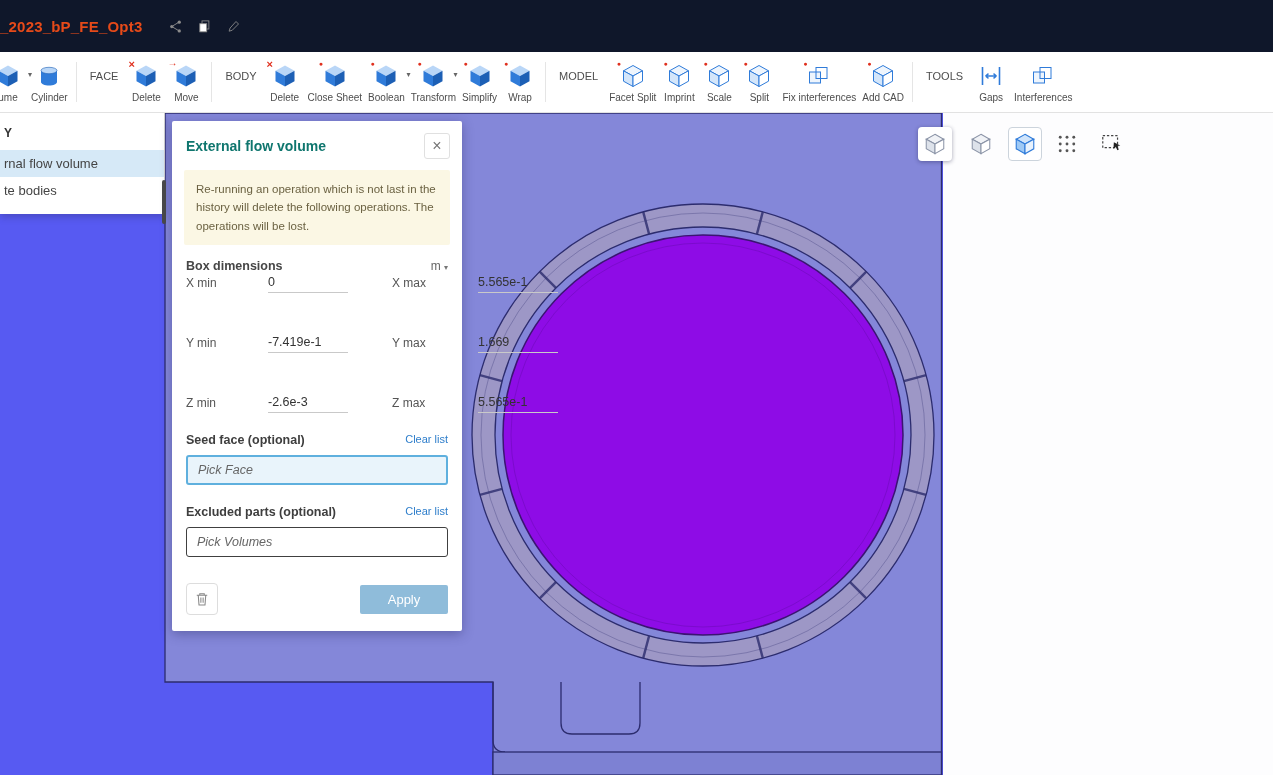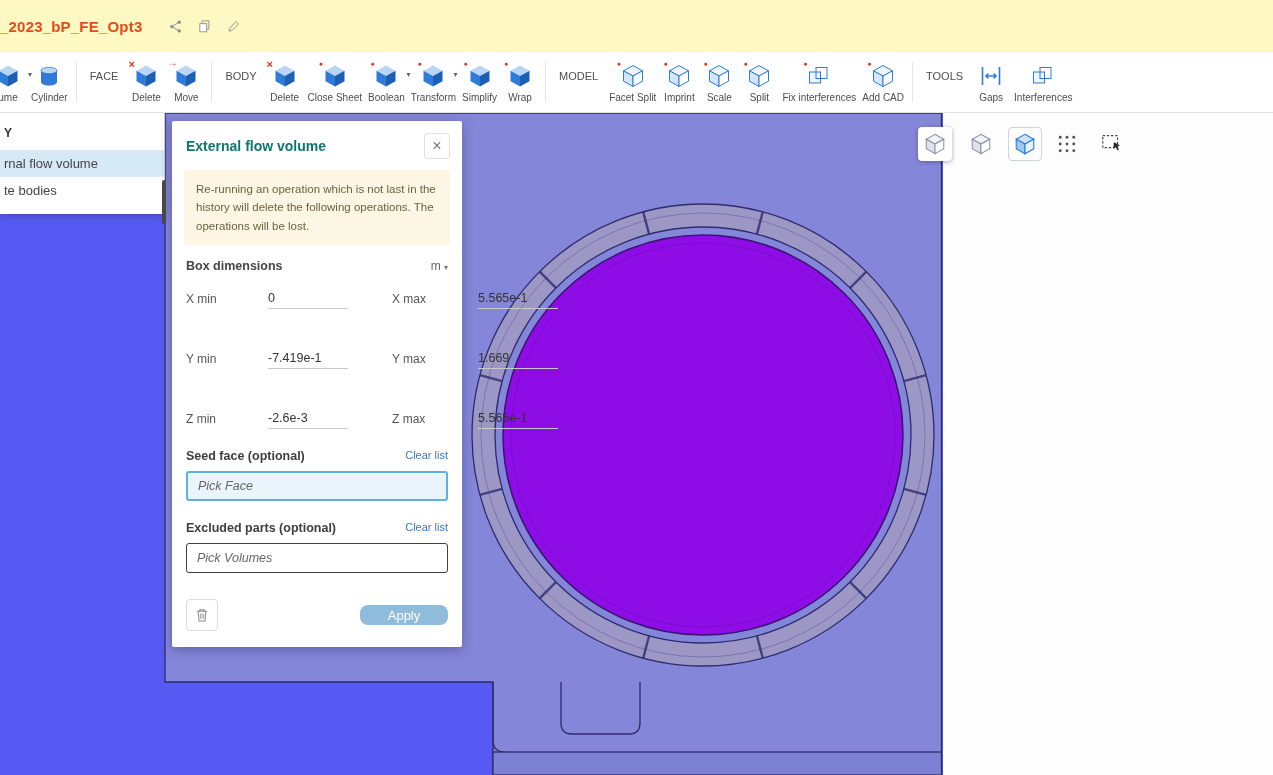--- a/index.html
+++ b/index.html
@@ -1,21 +1,21 @@
 <!DOCTYPE html>
 <html><head>
 <meta charset="utf-8">
 <style>
   * { box-sizing: border-box; }
   html,body { margin:0; padding:0; }
   body { font-family:"Liberation Sans", sans-serif; }
   .app { position:relative; width:1273px; height:775px; background:#fff; overflow:hidden; }
 
   
-  .titlebar { position:absolute; left:0; top:0; width:100%; height:52px; background:#fef9c3; display:flex; align-items:center; z-index:10; }
+  .titlebar { position:absolute; left:0; top:0; width:100%; height:52px; background:#0f172a; display:flex; align-items:center; z-index:10; }
   .title { font-size:15px; font-weight:bold; color:#e64a19; letter-spacing:.2px; white-space:nowrap; }
   .title-icons { display:flex; align-items:center; gap:14px; margin-left:26px; }
   .ticon-sm { width:15px; height:15px; display:block; }
 
   
   .toolbar { position:absolute; left:0; top:52px; width:100%; height:61px; background:#fff; border-bottom:1px solid #e2e2e2; display:flex; align-items:center; z-index:10; }
   .tb-group { display:flex; align-items:center; height:100%; }
   .tb-sep { width:1px; height:40px; background:#e5e5e5; margin:0 5px; }
   .tb-glabel { font-size:11px; color:#4d4d4d; margin:0 8px; transform:translateY(-6px); white-space:nowrap; }
   .tb-item { display:flex; flex-direction:column; align-items:center; padding:5px 3px 3px; min-width:40px; cursor:pointer; }
@@ -57,33 +57,33 @@
   .dialog { position:absolute; left:172px; top:121px; width:290px; background:#fff; border-radius:2px; box-shadow:0 3px 12px rgba(30,30,80,.35); z-index:7; }
   .d-header { display:flex; justify-content:space-between; align-items:center; padding:12px 12px 11px 14px; }
   .d-title { font-size:14px; font-weight:bold; color:#0f766e; }
   .d-close { width:26px; height:26px; border:1px solid #e0e0e0; border-radius:3px; display:flex; align-items:center; justify-content:center; color:#777; font-size:16px; cursor:pointer; }
   .d-warning { margin:0 12px; background:#fbf7e4; padding:10px 12px; font-size:11.5px; line-height:1.6; color:#6b6242; border-radius:2px; }
   .d-body { padding:14px 14px 8px; }
   .d-row-head { display:flex; justify-content:space-between; align-items:center; }
   .bd-label { font-size:12.5px; font-weight:bold; color:#464646; }
   .unit { font-size:12px; color:#666; cursor:pointer; }
   .uchev { font-size:8px; color:#777; }
-  .dim-grid { display:grid; grid-template-columns:42px 84px 46px 84px; column-gap:2px; row-gap:18px; margin-top:16px; align-items:center;gap:40px; }
+  .dim-grid { display:grid; grid-template-columns:42px 84px 46px 84px; column-gap:2px; row-gap:18px; align-items:center;gap:40px; }
   .dim-label { font-size:12px; color:#555; }
   .dim-input { border:none; border-bottom:1px solid #c9c9c9; width:80px; font-size:12.5px; color:#333; padding:2px 0 3px; background:transparent; font-family:inherit; }
   .section-head { display:flex; justify-content:space-between; align-items:flex-start; margin:20px 0 8px; }
   .sec-label { font-size:12.5px; font-weight:bold; color:#3e3e3e; }
   .clear-link { font-size:11px; color:#2e7ecb; cursor:pointer; }
   .pick-input { width:100%; height:30px; border-radius:3px; font-style:italic; font-size:12.5px; padding:0 10px; font-family:inherit; }
   .pick-input::placeholder { font-style:italic; color:#666; opacity:1; }
   .pick-face { background:#e9f4fb; border:2px solid #5fb0de; }
   .pick-volumes { background:#fff; border:1px solid #404040; }
   .d-footer { display:flex; justify-content:space-between; align-items:center; padding:18px 14px 16px; }
   .trash-btn { width:32px; height:32px; border:1px solid #ddd; border-radius:4px; background:#fff; display:flex; align-items:center; justify-content:center; cursor:pointer; }
-  .apply-btn { width:88px; height:20px; background:#8fbcda; color:#fff; border:none; border-radius:8px; font-size:13px; font-family:inherit; cursor:pointer; }
+  .apply-btn { width:88px; height:29px; background:#8fbcda; color:#fff; border:none; border-radius:2px; font-size:13px; font-family:inherit; cursor:pointer; }
 </style>
 </head>
 <body>
 
 <svg width="0" height="0" style="position:absolute">
   <defs>
     <g id="cube">
       <path d="M13,2.5 L22.5,7.8 13,13 3.5,7.8 Z" fill="#b9d6f7"></path>
       <path d="M3.5,7.8 L13,13 V23.5 L3.5,18.2 Z" fill="#2f7bd9"></path>
       <path d="M13,13 L22.5,7.8 V18.2 L13,23.5 Z" fill="#1c5fb5"></path>

